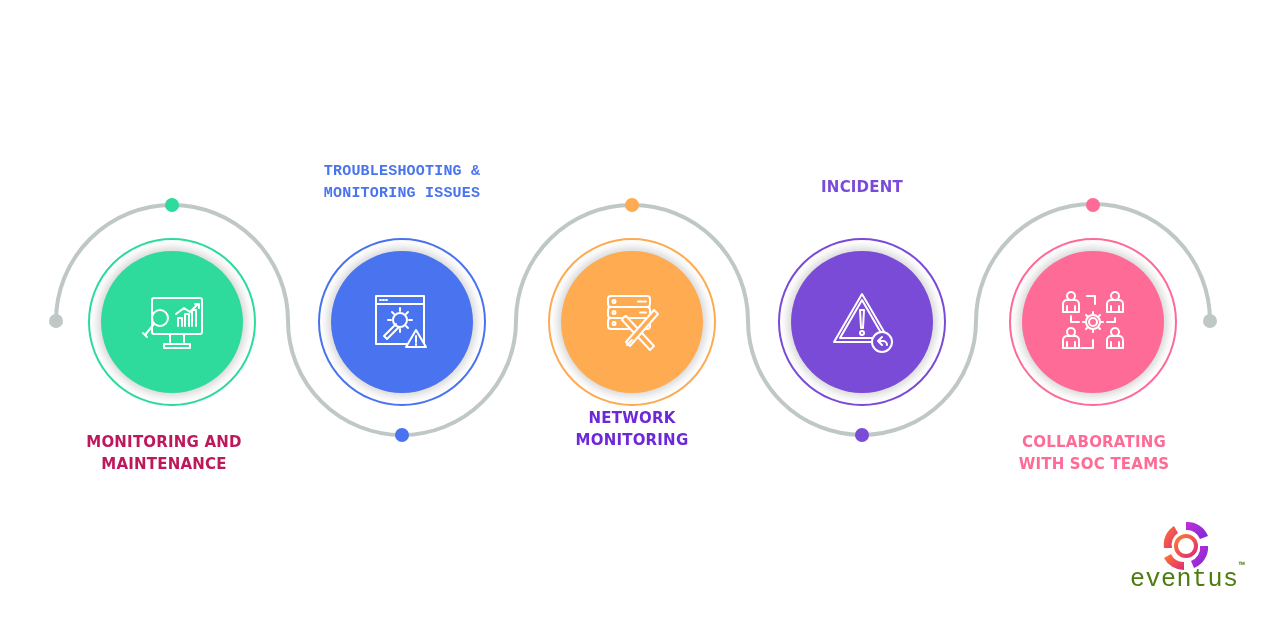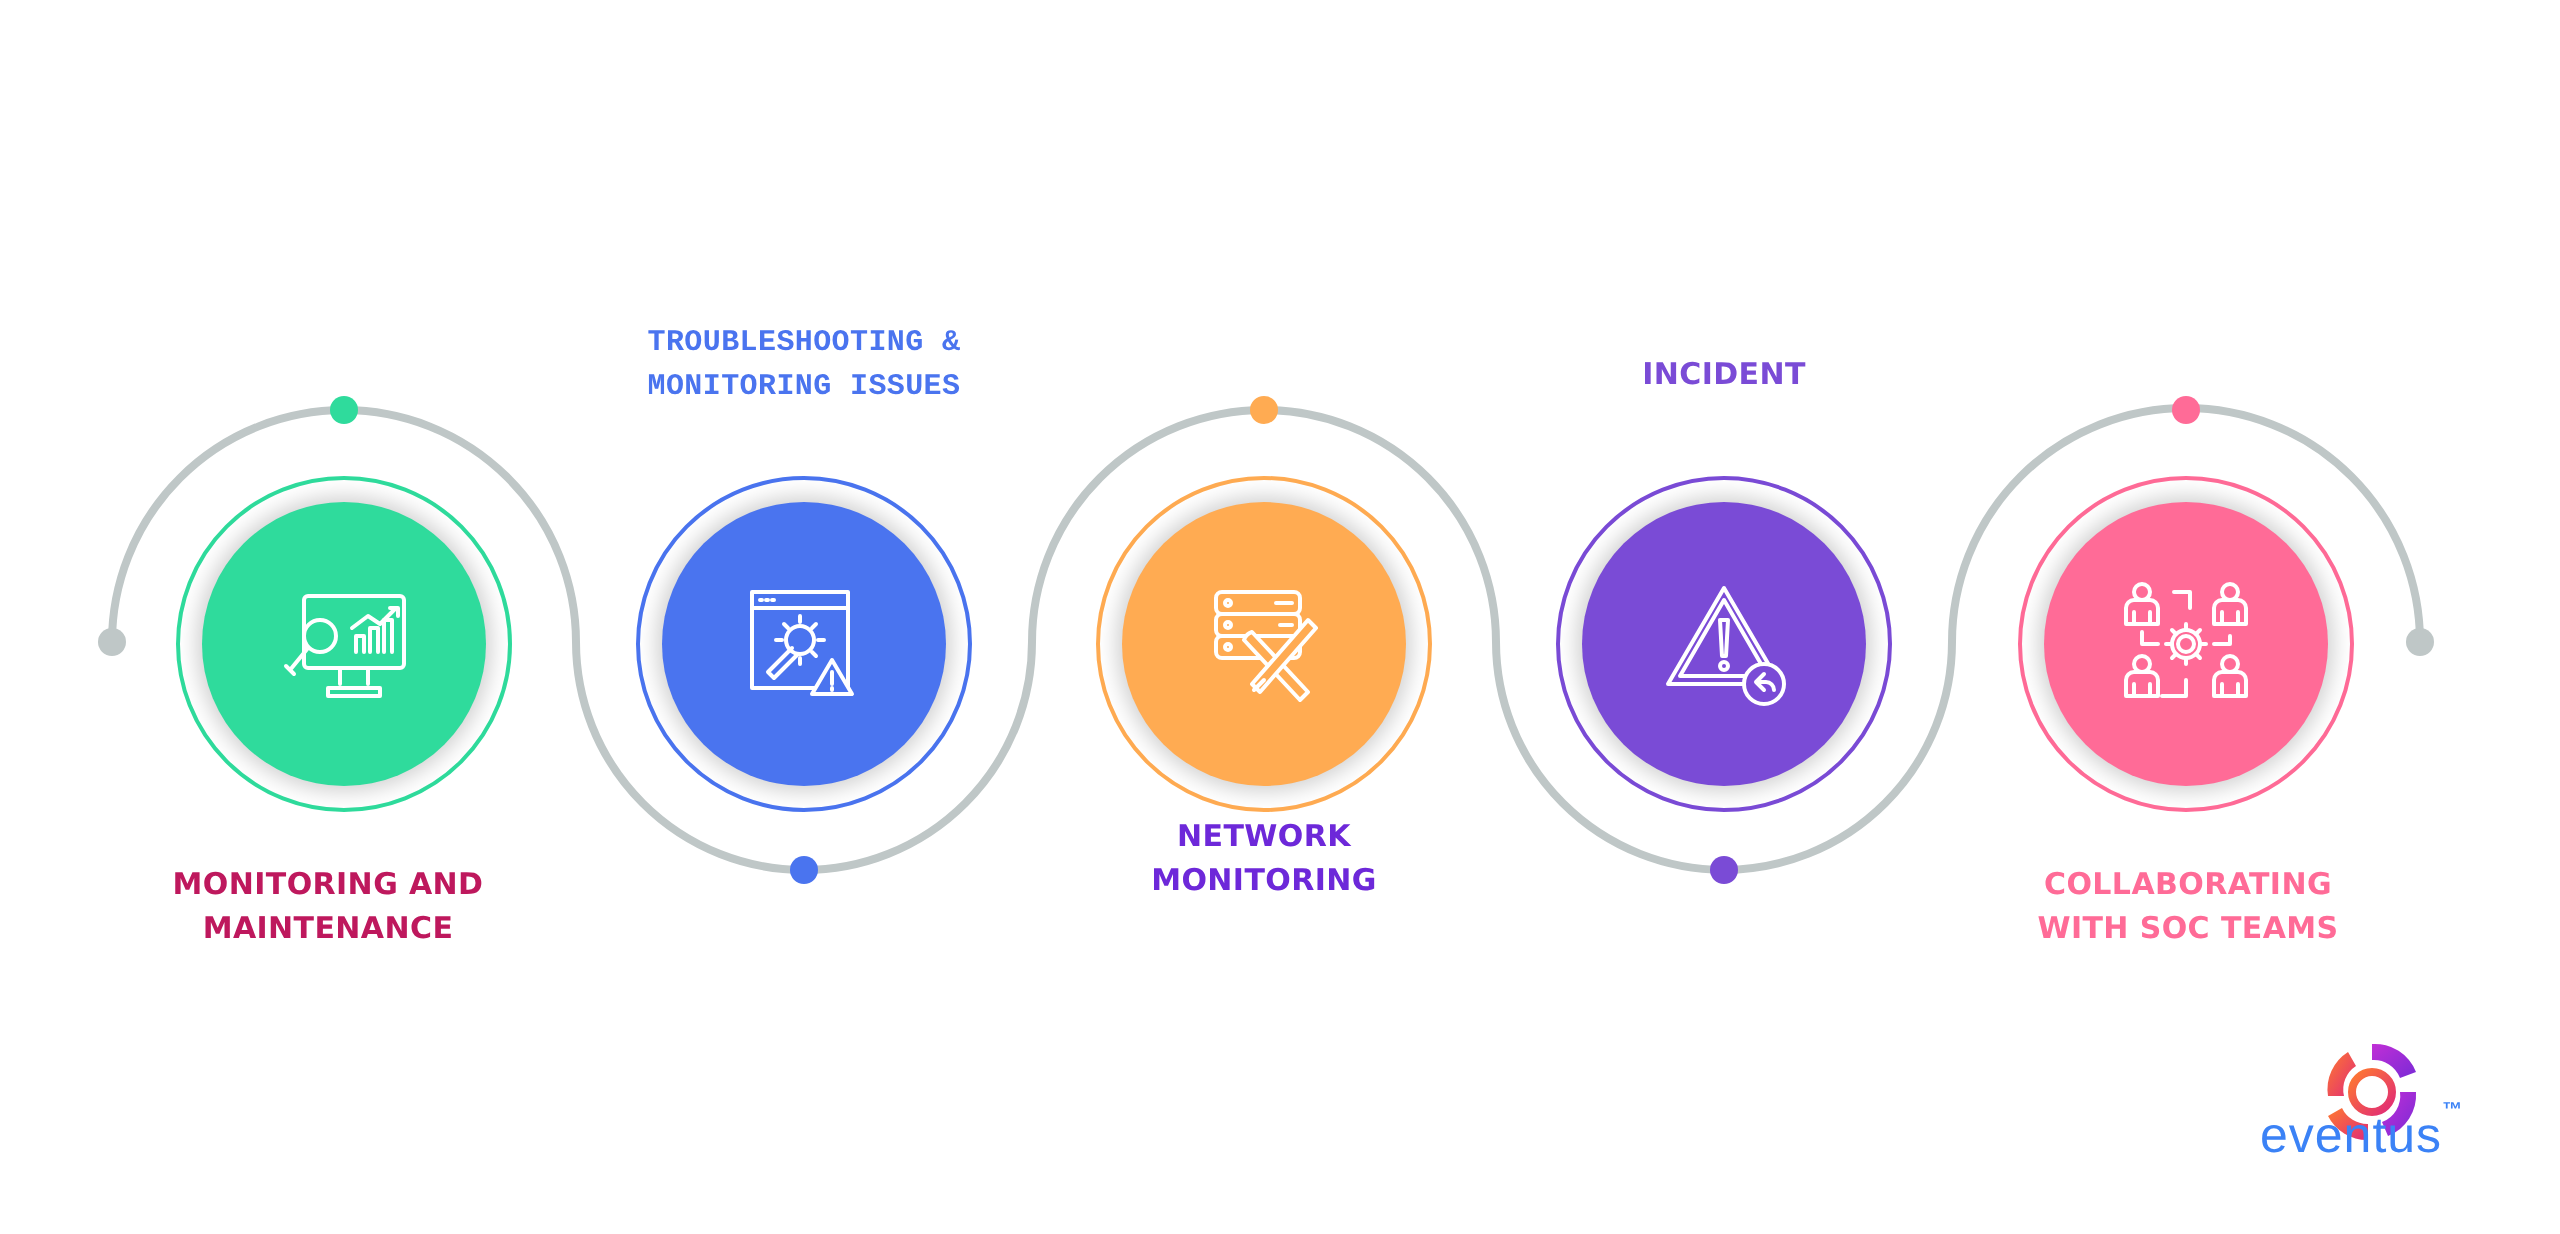--- a/index.html
+++ b/index.html
@@ -5,21 +5,21 @@
   html,body{margin:0;padding:0;background:#ffffff;}
   body{width:1280px;height:617px;position:relative;overflow:hidden;font-family:"DejaVu Sans","Liberation Sans",sans-serif;}
   .wave{position:absolute;left:0;top:0;}
   .step{position:absolute;width:168px;height:168px;}
   .ring{position:absolute;left:0;top:0;width:164px;height:164px;border-radius:50%;border:2px solid;background:#fff;}
   .fill{position:absolute;left:13px;top:13px;width:142px;height:142px;border-radius:50%;box-shadow:0 0 10px 3px rgba(0,0,0,0.18);display:flex;align-items:center;justify-content:center;}
   .fill svg{width:72px;height:72px;}
   .label{position:absolute;width:240px;text-align:center;font-weight:bold;font-size:15px;line-height:22px;letter-spacing:0.2px;}
   .label span{display:block;}
   .logo{position:absolute;left:1130px;top:518px;width:120px;height:90px;}
-  .logo-text{position:absolute;left:0;top:36px;font-family:Liberation Sans, sans-serif;font-size:25px;color:#3b82f6;letter-spacing:0.5px;}
+  .logo-text{position:absolute;left:0;top:47px;font-family:Liberation Mono, monospace;font-size:25px;color:#4d7c0f;letter-spacing:0.5px;}
   .tm{font-size:10px;vertical-align:top;position:relative;top:-4px;font-weight:bold;}
 </style>
 </head>
 <body>
 
 <svg class="wave" width="1280" height="617" viewBox="0 0 1280 617">
   <path d="M56 321 A116 116 0 0 1 288 321 A114 114 0 0 0 516 321 A116 116 0 0 1 748 321 A114 114 0 0 0 976 321 A117 117 0 0 1 1210 321" fill="none" stroke="#bfc7c7" stroke-width="4"></path>
   <circle cx="56" cy="321" r="7" fill="#bfc7c7"></circle>
   <circle cx="1210" cy="321" r="7" fill="#bfc7c7"></circle>
   <circle cx="172" cy="205" r="7" fill="#2fdb9c"></circle>

